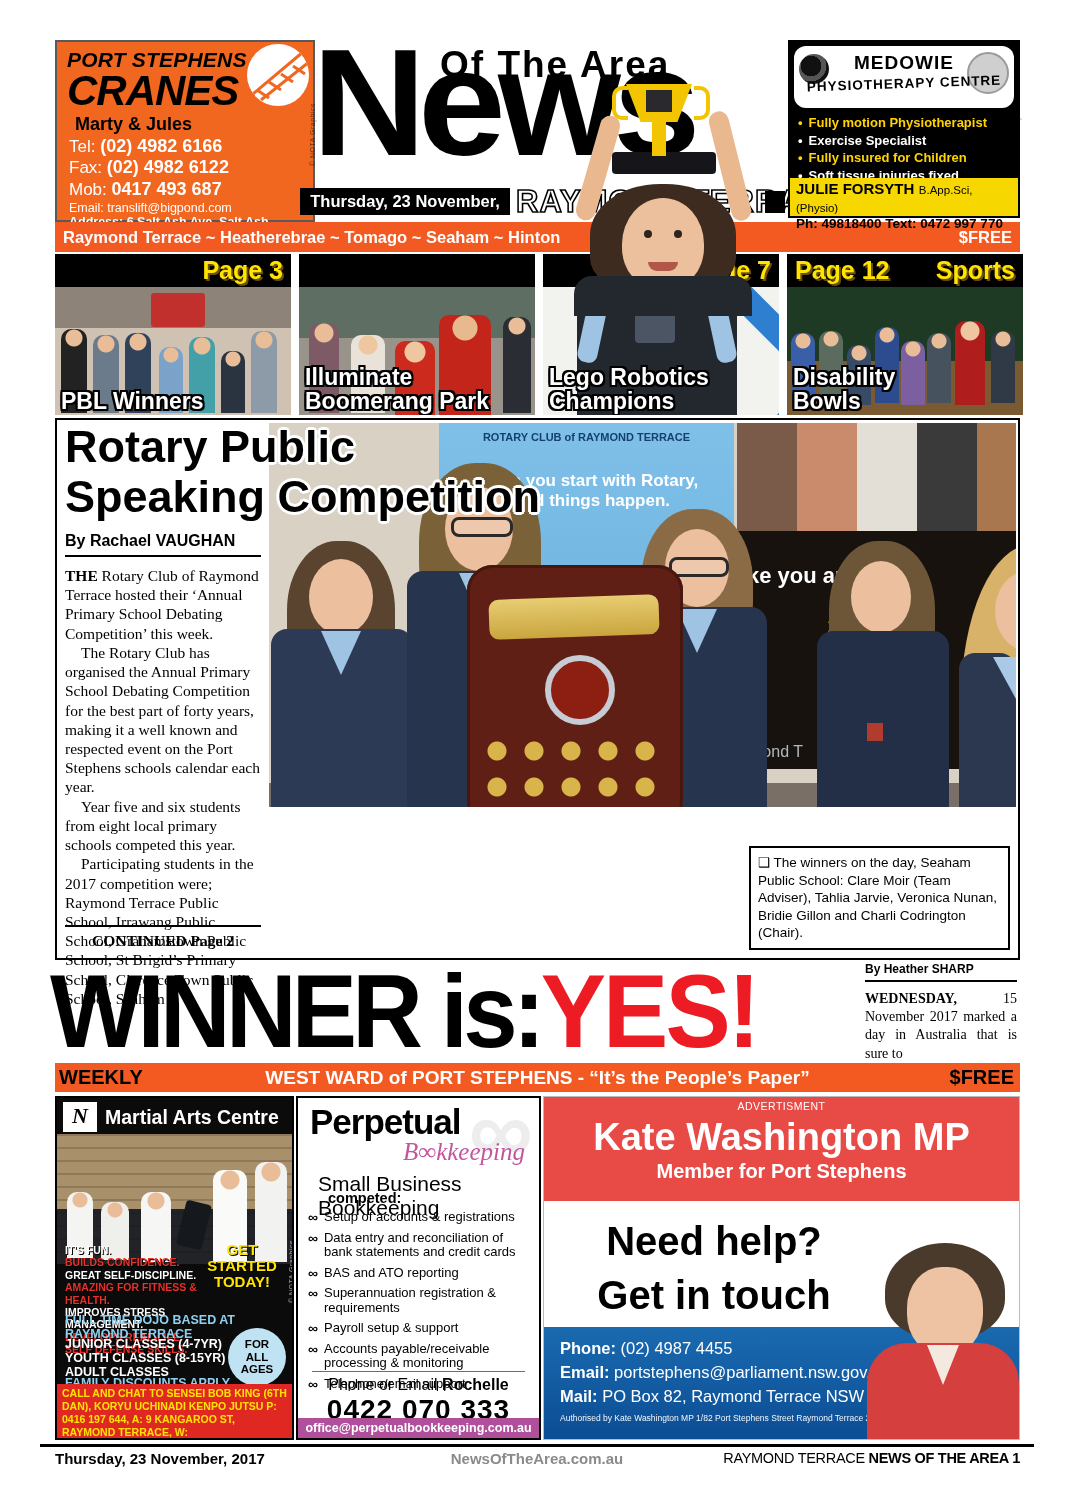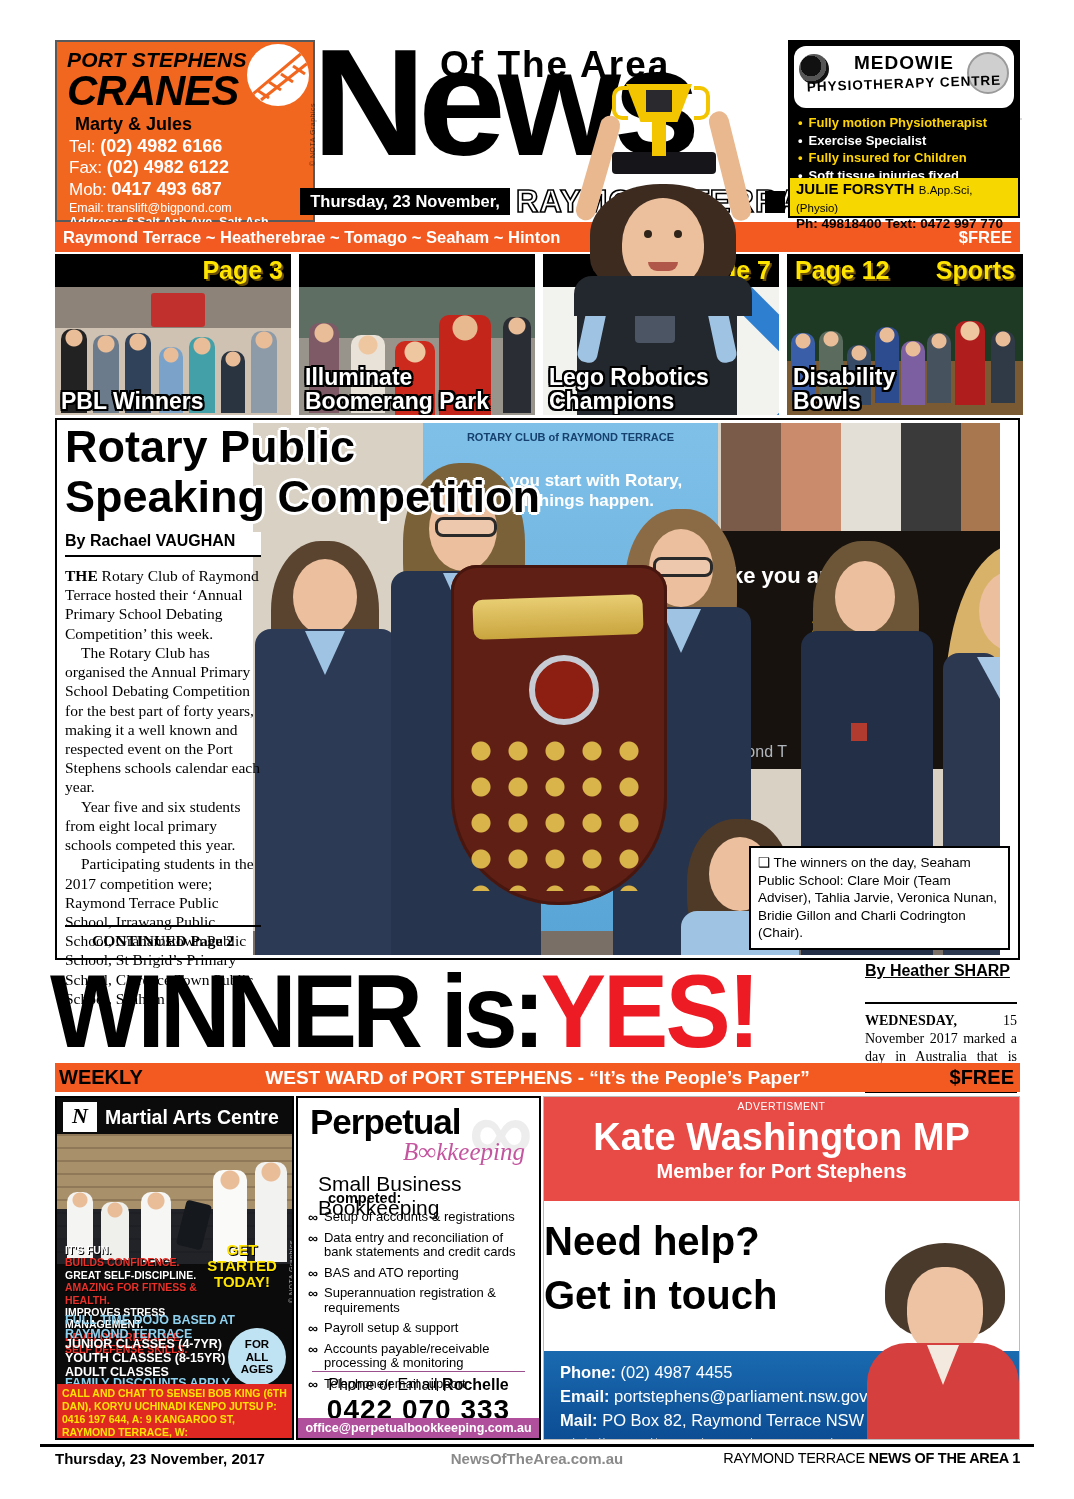--- a/index.html
+++ b/index.html
@@ -47,31 +47,31 @@
   .person{position:absolute;border-radius:10px 10px 0 0;}
   
   .artbox{left:55px;top:418px;width:965px;height:542px;border:2px solid #000;box-sizing:border-box;background:#fff;}
   .art-headline{left:8px;top:2px;font-size:45px;font-weight:bold;line-height:1.12;z-index:8;}
   .art-byline{left:8px;top:112px;width:196px;font-size:16px;font-weight:bold;border-bottom:2px solid #000;padding-bottom:5px;z-index:8;background:#fff;}
   .art-body{left:8px;top:146px;width:200px;font-family:"Liberation Serif",serif;font-size:15.5px;line-height:1.24;}
   .art-body p{margin:0;}
   .art-body p+p{text-indent:16px;}
   .art-cont{left:8px;bottom:8px;width:196px;border-top:2px solid #000;padding-top:5px;text-align:center;
             font-family:"Liberation Serif",serif;font-weight:bold;font-size:15.5px;}
-  .art-photo{left:196px;top:3px;width:747px;height:532px;background:#d9d2c4;overflow:hidden;}
+  .art-photo{left:212px;top:3px;width:747px;height:384px;background:#d9d2c4;overflow:hidden;}
   .gHair{position:absolute;border-radius:46% 46% 42% 42%;}
   .gFace{position:absolute;border-radius:50%;background:#ecbf9e;}
   .gBody{position:absolute;border-radius:16px 16px 0 0;}
   .glasses{position:absolute;height:14px;border:3px solid #2a2a2a;border-radius:8px;background:rgba(255,255,255,.15);}
   .art-cap{right:8px;bottom:8px;width:243px;background:#fff;border:2px solid #000;padding:6px 7px;font-size:13.5px;line-height:1.3;z-index:9;}
   
   .win-line{left:50px;top:952px;font-weight:bold;font-size:104px;letter-spacing:-5px;white-space:nowrap;transform:scaleX(.94);transform-origin:left;}
   .win-red{color:#ed1c24;letter-spacing:-3px;}
   .win-col{left:865px;top:962px;width:152px;}
-  .win-by{font-size:16px;font-weight:bold;border-bottom:2px solid #000;padding-bottom:22px;text-decoration:underline;}
+  .win-by{font-size:12px;font-weight:bold;border-bottom:2px solid #000;padding-bottom:4px;}
   .win-teaser{font-family:"Liberation Serif",serif;font-size:14px;line-height:1.3;text-align:justify;margin-top:8px;}
   .win-cont{border-top:2px solid #000;margin-top:6px;padding-top:4px;font-size:13px;font-weight:bold;text-align:right;}
   
   .martial{left:55px;top:1096px;width:239px;height:344px;background:#0b0b0b;border:2px solid #000;box-sizing:border-box;overflow:hidden;}
   .ma-title{position:absolute;left:48px;top:8px;color:#fff;font-weight:bold;font-size:19.5px;}
   .ma-logo{position:absolute;left:6px;top:4px;width:34px;height:30px;background:#fff;text-align:center;font-family:"Liberation Serif",serif;font-weight:bold;font-style:italic;font-size:22px;line-height:28px;}
   .ma-photo{position:absolute;left:0;top:36px;right:0;height:130px;background:
      linear-gradient(180deg,rgba(0,0,0,0) 0 58%,rgba(10,16,28,.85) 58% 100%),
      repeating-linear-gradient(0deg,#a8906b 0 11px,#8f7857 11px 13px);}
   .ma-lines{position:absolute;left:8px;top:146px;width:136px;font-weight:bold;font-size:10.5px;line-height:1.18;text-shadow:1px 1px 0 #000;}
@@ -92,22 +92,22 @@
   .pp-sep{position:absolute;left:14px;right:14px;top:273px;border-top:1.5px solid #9b4f8d;}
   .pp-rochelle{position:absolute;left:0;right:0;top:278px;text-align:center;font-size:16px;}
   .pp-phone{position:absolute;left:0;right:0;top:296px;text-align:center;font-weight:bold;font-size:28px;letter-spacing:1px;}
   .pp-mail{position:absolute;left:0;right:0;bottom:0;height:20px;background:#b0509c;color:#fff;font-weight:bold;font-size:12.5px;text-align:center;line-height:20px;}
   .pp-wm{position:absolute;right:6px;top:-18px;font-size:90px;color:rgba(0,0,0,.07);font-weight:bold;}
   .kate{left:543px;top:1096px;width:477px;height:344px;background:#fff;border:1px solid #bbb;box-sizing:border-box;overflow:hidden;}
   .kt-red{position:absolute;left:0;right:0;top:0;height:104px;background:#e84a46;color:#fff;text-align:center;}
   .kt-note{font-size:10.5px;margin-top:3px;letter-spacing:.5px;}
   .kt-name{font-weight:bold;font-size:38px;line-height:1.05;margin-top:6px;}
   .kt-role{font-weight:bold;font-size:20px;margin-top:2px;}
-  .kt-help{position:absolute;left:0;width:340px;font-weight:bold;font-size:40px;}
-  .kt-blue{position:absolute;left:0;right:0;bottom:0;height:88px;background:linear-gradient(180deg,#1a6ab0,#0c4d94);color:#fff;padding:10px 0 0 16px;box-sizing:border-box;}
+  .kt-help{position:absolute;left:0;width:340px;text-align:center;font-weight:bold;font-size:40px;}
+  .kt-blue{position:absolute;left:0;right:0;bottom:0;height:112px;background:linear-gradient(180deg,#1a6ab0,#0c4d94);color:#fff;padding:10px 0 0 16px;box-sizing:border-box;}
   .kt-line{font-size:16.5px;line-height:1.45;}
   .kt-auth{font-size:8.5px;margin-top:4px;opacity:.95;}
   
   .f-rule{left:40px;top:1444px;width:994px;border-top:3px solid #000;}
   .f-date{left:55px;top:1450px;font-weight:bold;font-size:15px;}
   .f-site{left:0;right:0;top:1450px;text-align:center;font-weight:bold;font-size:15px;color:#8a8a8a;}
   .f-right{right:54px;top:1450px;font-size:14.5px;letter-spacing:-.3px;}
 </style>
 </head>
 <body>

